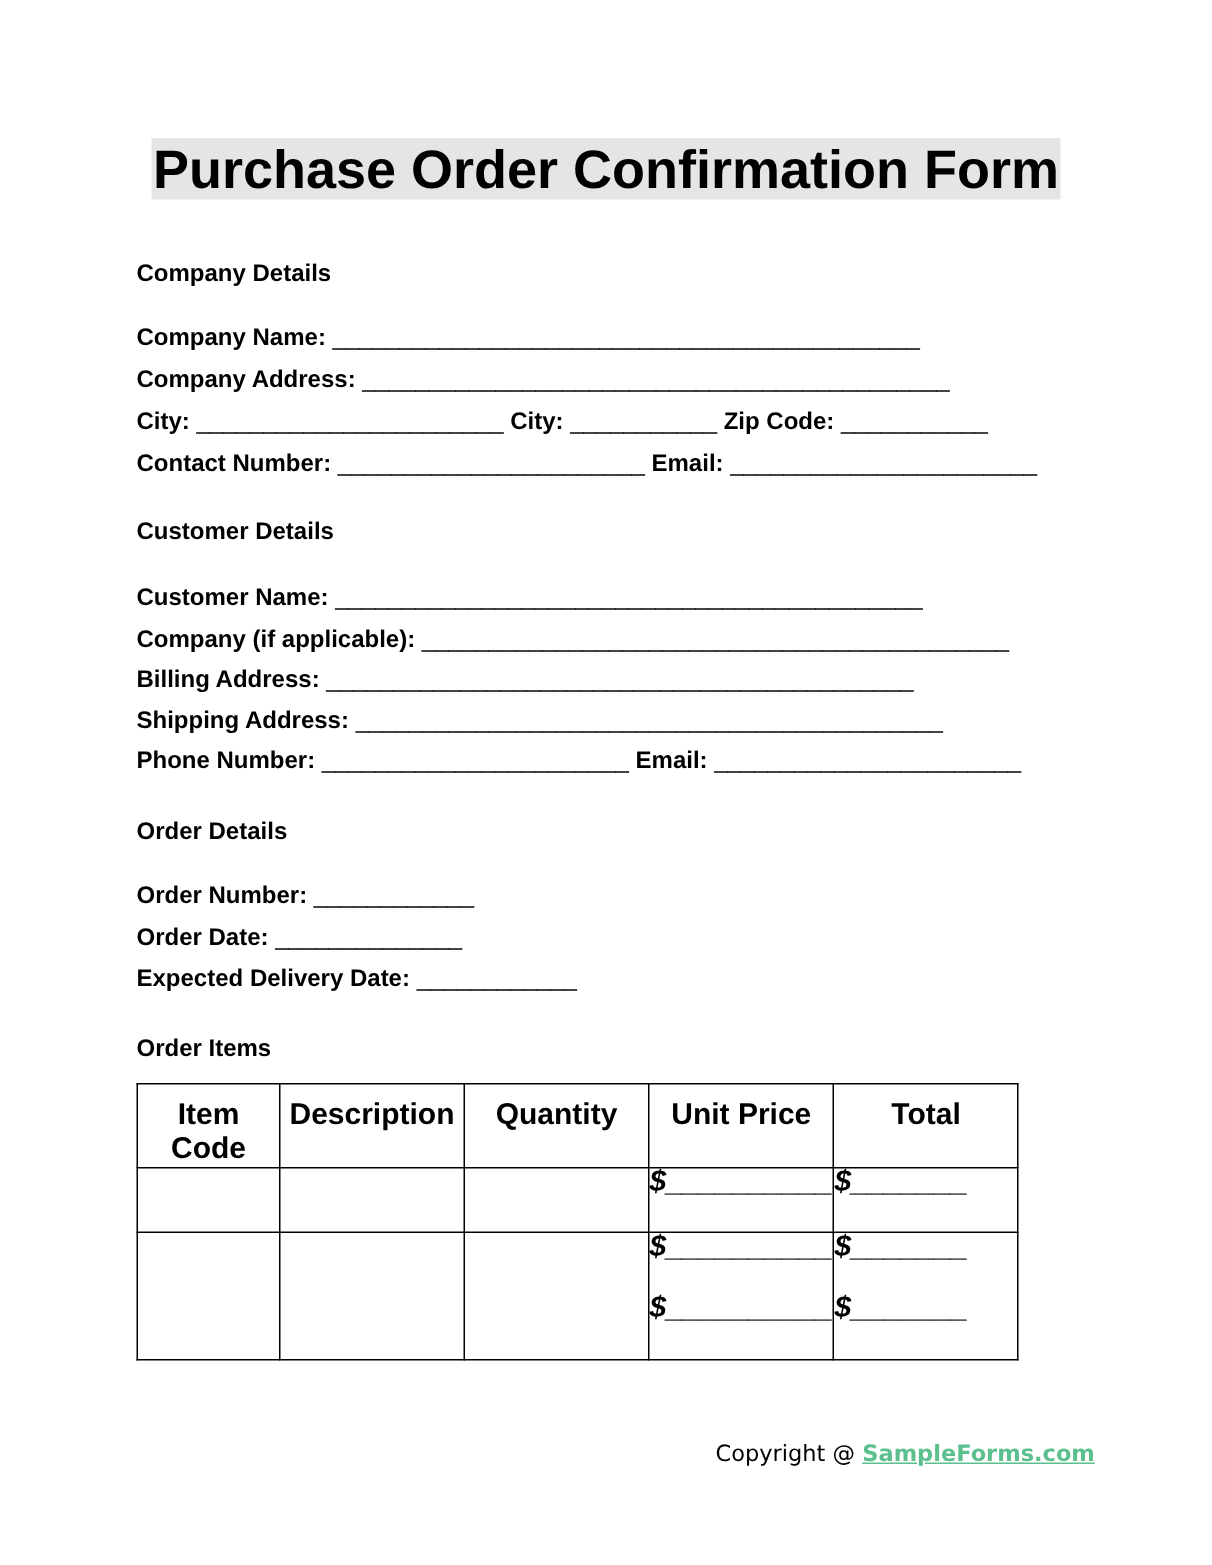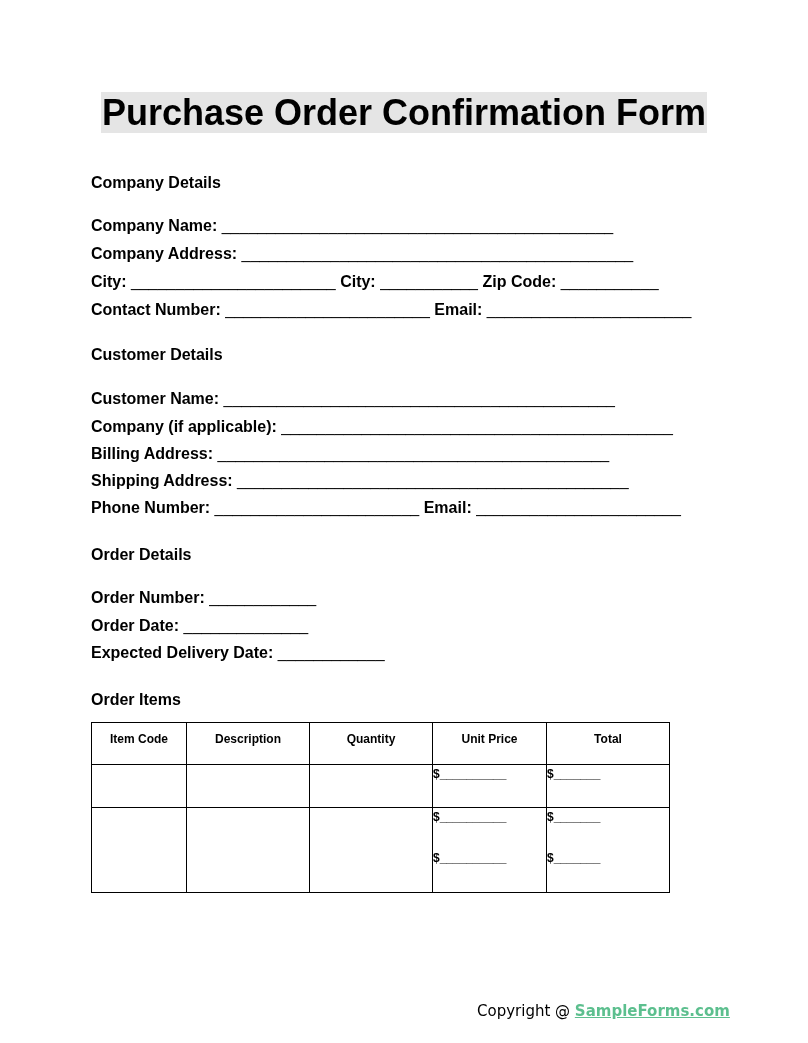--- a/index.html
+++ b/index.html
@@ -1,28 +1,28 @@
 <!DOCTYPE html>
 <html><head>
 <meta charset="utf-8">
 <style>
   html, body { margin: 0; padding: 0; background: #ffffff; }
   body { width: 808px; height: 1043px; position: relative; font-family: "Liberation Sans", sans-serif; color: #000; overflow: hidden; }
   .title-wrap { position: absolute; top: 92px; left: 0; width: 808px; text-align: center; }
   .title { display: inline-block; background: #e5e5e5; font-size: 36px; font-weight: bold; line-height: 41px; padding: 0 1px; letter-spacing: 0px; }
   .line { position: absolute; left: 91px; font-size: 16px; font-weight: bold; white-space: pre; line-height: 18px; text-align: right; }
   .blank { font-weight: normal; }
-  table.items { position: absolute; left: 91px; top: 722px; border-collapse: collapse; font-size: 12px; }
+  table.items { position: absolute; left: 91px; top: 722px; border-collapse: collapse; font-size: 20px; }
   table.items th, table.items td { border: 1px solid #000; vertical-align: top; padding: 0; }
   table.items th { font-weight: bold; text-align: center; height: 42px; padding-top: 9px; box-sizing: border-box; }
   table.items td { height: 42px; }
   .cell-money { font-weight: bold; padding-left: 6px; padding-top: 8px; line-height: 18px; white-space: pre; }
-  .money-line { display: block; }
+  .money-line { display: block; font-style: italic; }
   .money-line + .money-line { margin-top: 23px; }
-  .footer { position: absolute; left: 477px; top: 1002px; font-size: 15px; font-family: "DejaVu Sans", sans-serif; }
+  .footer { position: absolute; left: 477px; top: 960px; font-size: 15px; font-family: "DejaVu Sans", sans-serif; }
   .footer a { color: #5cbf8e; font-weight: bold; text-decoration: underline; }
 </style>
 </head>
 <body>
 
 <div class="title-wrap">
   <span class="title">Purchase Order Confirmation Form</span>
 </div>
 
 <div class="line" style="top:174px">Company Details</div>

